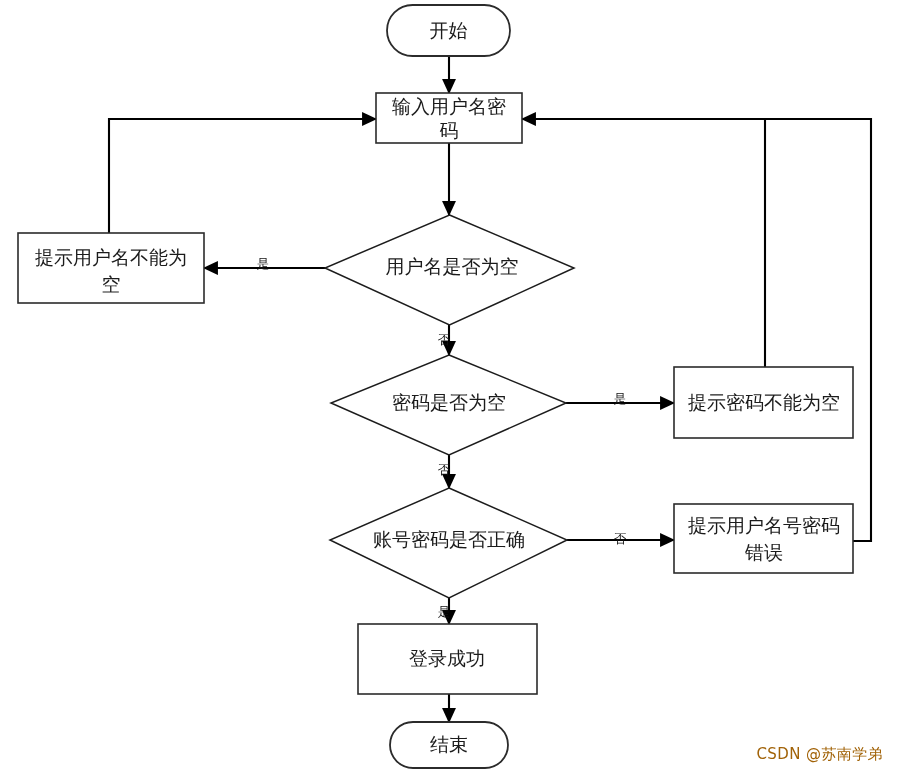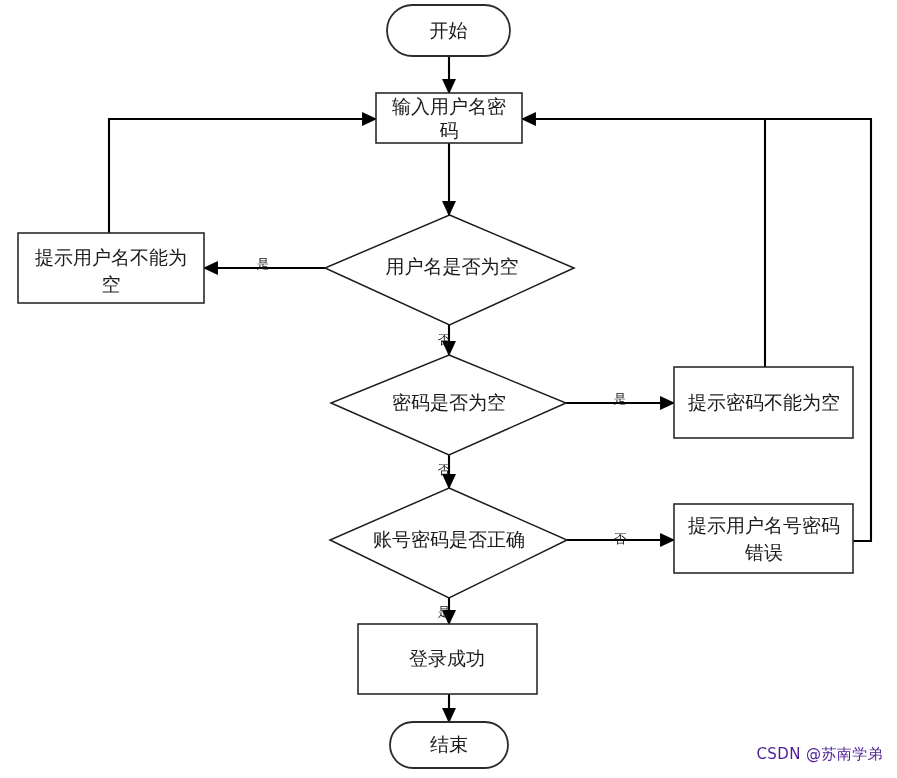--- a/index.html
+++ b/index.html
@@ -60,21 +60,21 @@
     fill: #111111;
     text-anchor: middle;
     dominant-baseline: middle;
   }
   .watermark {
     position: absolute;
     right: 14px;
     bottom: 14px;
     font-family: "DejaVu Sans", "Liberation Sans", sans-serif;
     font-size: 15px;
-    color: #4c1d95;
+    color: #a16207;
     letter-spacing: 0.4px;
     user-select: none;
   }
 </style>
 </head>
 <body>
 
 <div id="canvas">
 
   <svg id="flow" viewBox="0 0 897 778" xmlns="http://www.w3.org/2000/svg">

